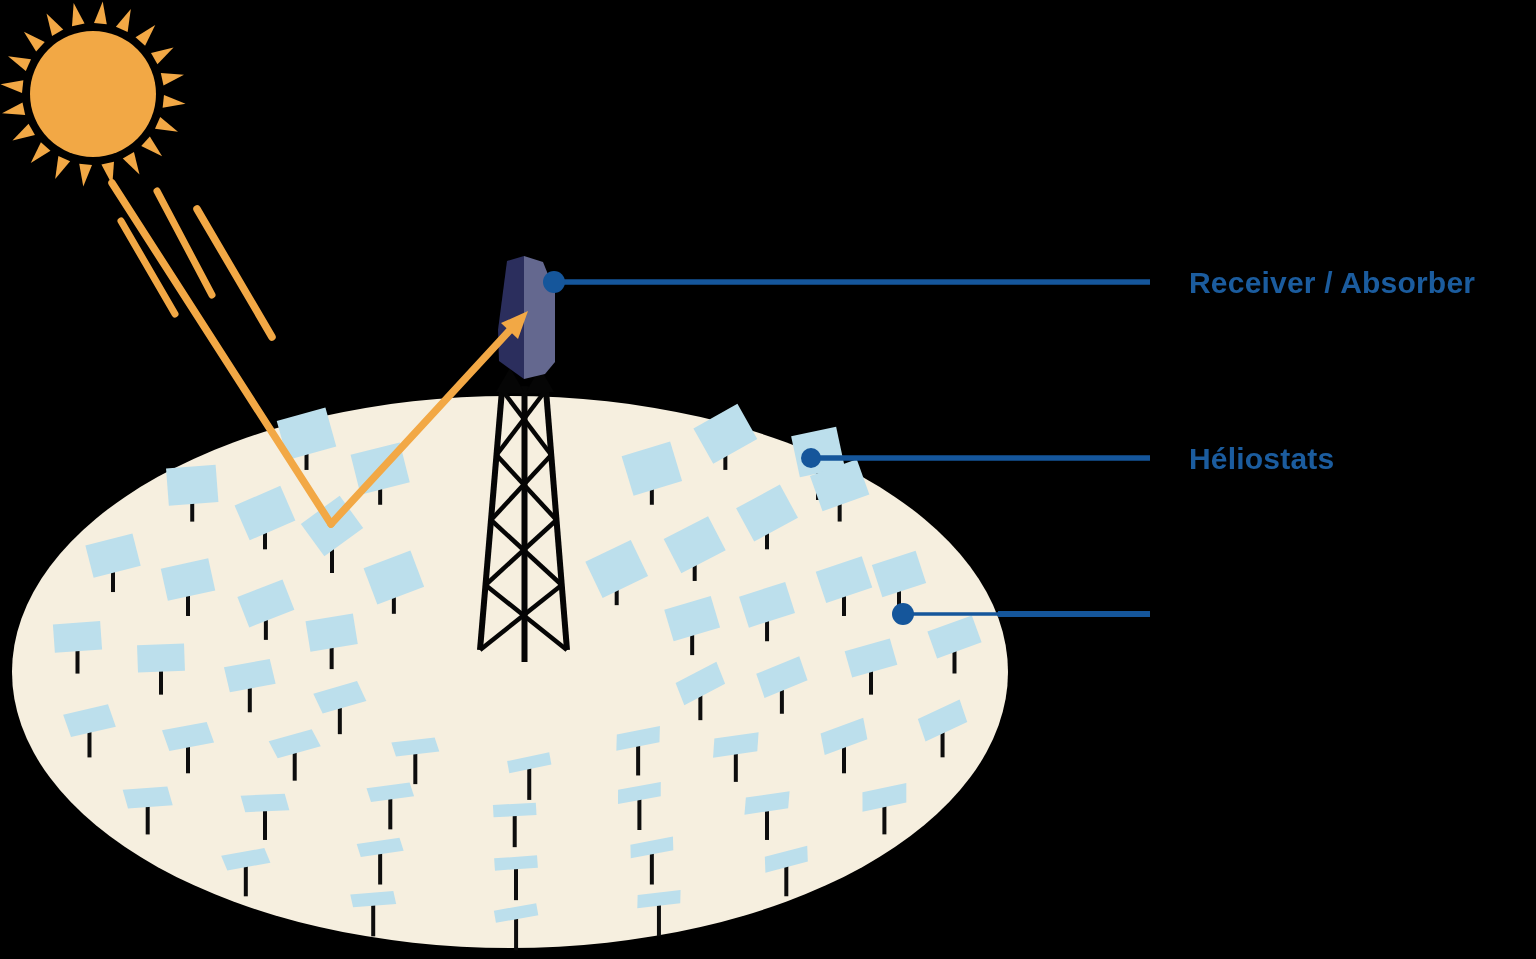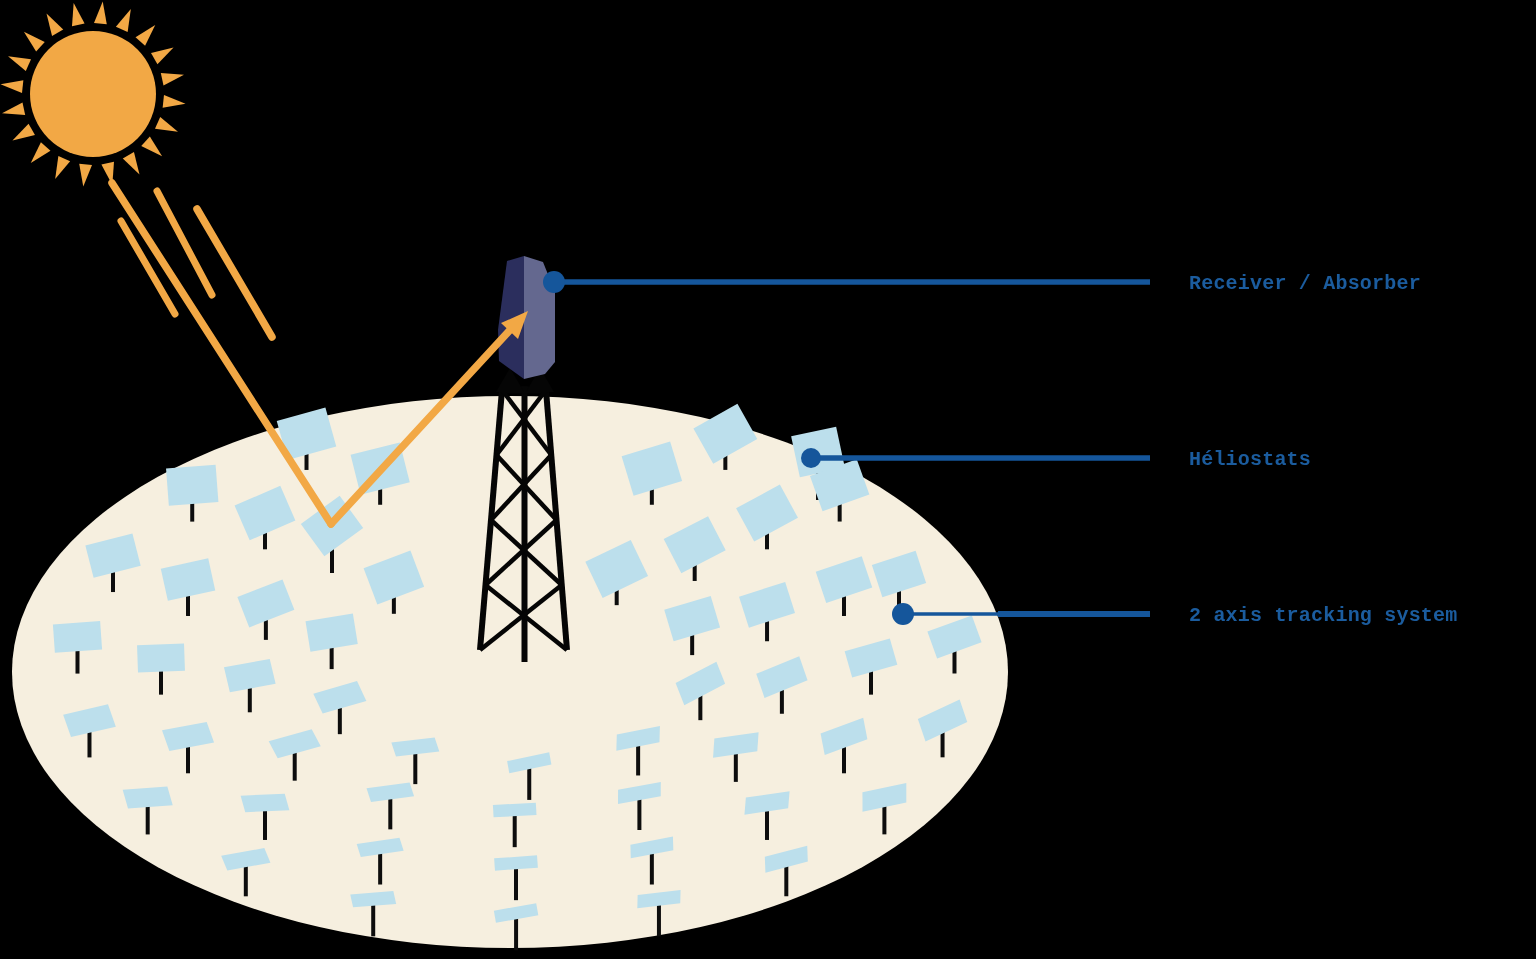--- a/index.html
+++ b/index.html
@@ -6,27 +6,26 @@
   body{
     width:1536px;height:959px;
     background:#000000;
     overflow:hidden;
     font-family:"Liberation Sans","DejaVu Sans",sans-serif;
   }
   #stage{position:relative;width:1536px;height:959px;overflow:hidden;}
   #scene{position:absolute;left:0;top:0;}
   .lbl{
     position:absolute;
-    font-size:20px;
+    font-size:30px;
     font-weight:700;
     letter-spacing:.2px;
     color:#1B5C9E;
     white-space:nowrap;
     transform:translateY(-50%);
-    font-family:Liberation Mono, monospace;
   }
   #lbl-0{left:1189px;top:283px;}
   #lbl-1{left:1189px;top:459px;text-align:center;}
   #lbl-2{left:1189px;top:615px;}
 </style>
 </head>
 <body>
 
 <div id="stage">
 
@@ -313,14 +312,13 @@
         <line x1="820" y1="458" x2="1150" y2="458" stroke="#15569B" stroke-width="5.5"></line>
         <circle cx="811" cy="458" r="10" fill="#15569B"></circle>
         <line x1="912" y1="614" x2="1000" y2="614" stroke="#15569B" stroke-width="3.5"></line>
         <line x1="998" y1="614" x2="1150" y2="614" stroke="#15569B" stroke-width="6"></line>
         <circle cx="903" cy="614" r="11" fill="#15569B"></circle>
       </g>
   </svg>
 
   <div class="lbl" id="lbl-0">Receiver / Absorber</div>
   <div class="lbl" id="lbl-1">Héliostats</div>
-  <div class="lbl" id="lbl-2">2 axis tracking system</div>
 </div>
 
 </body></html>

